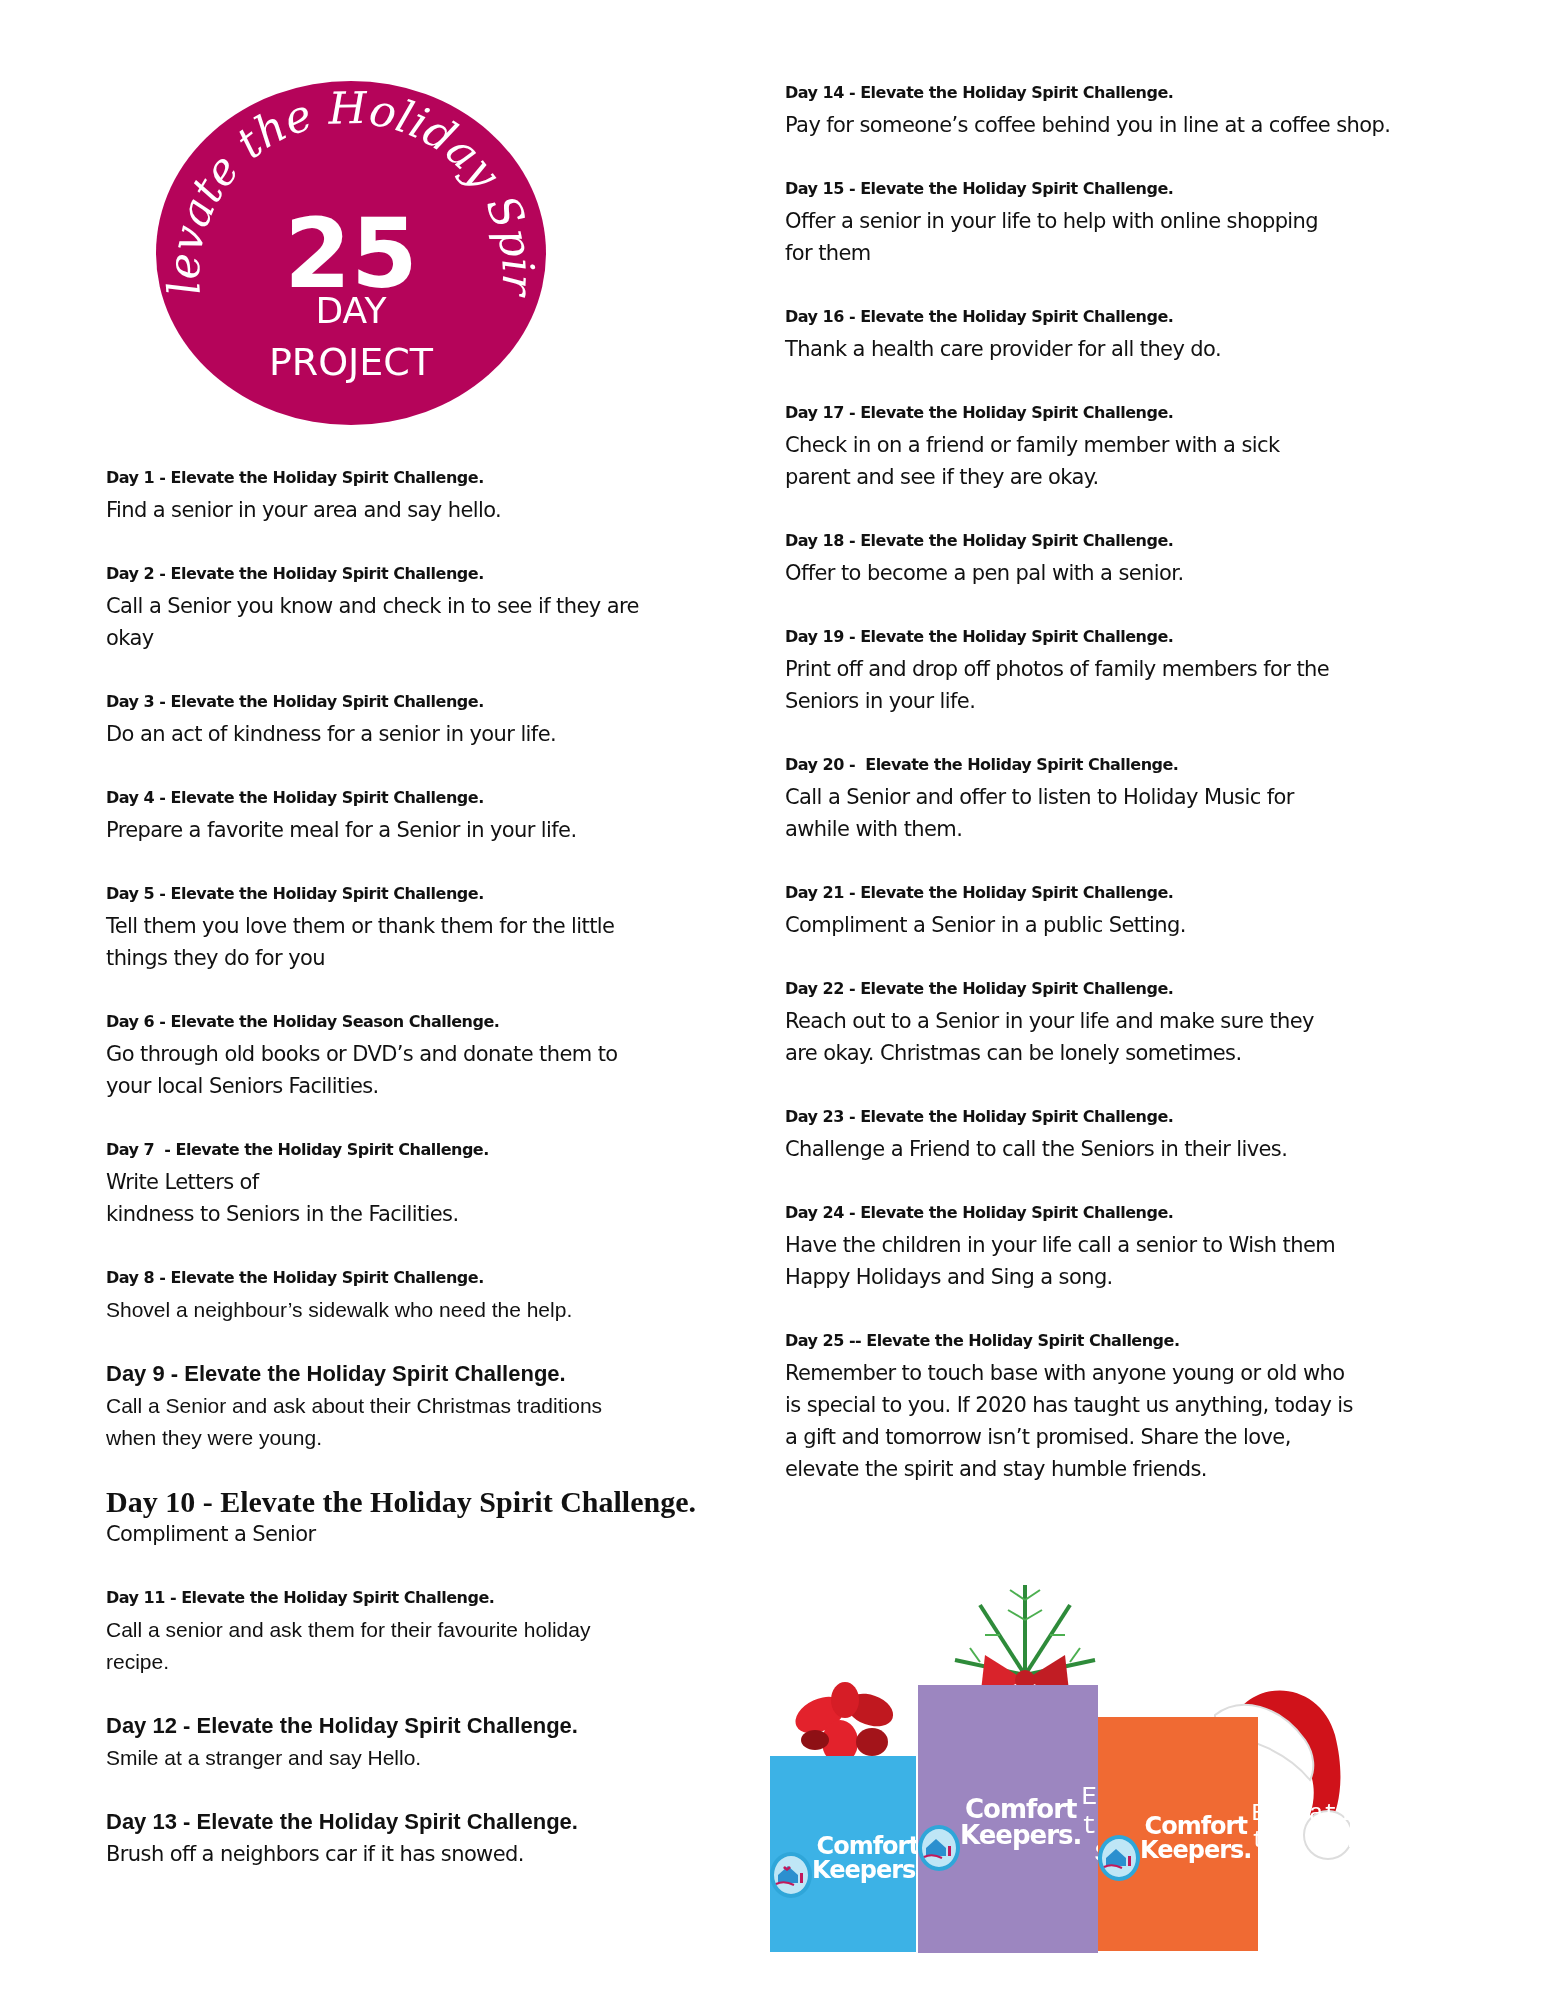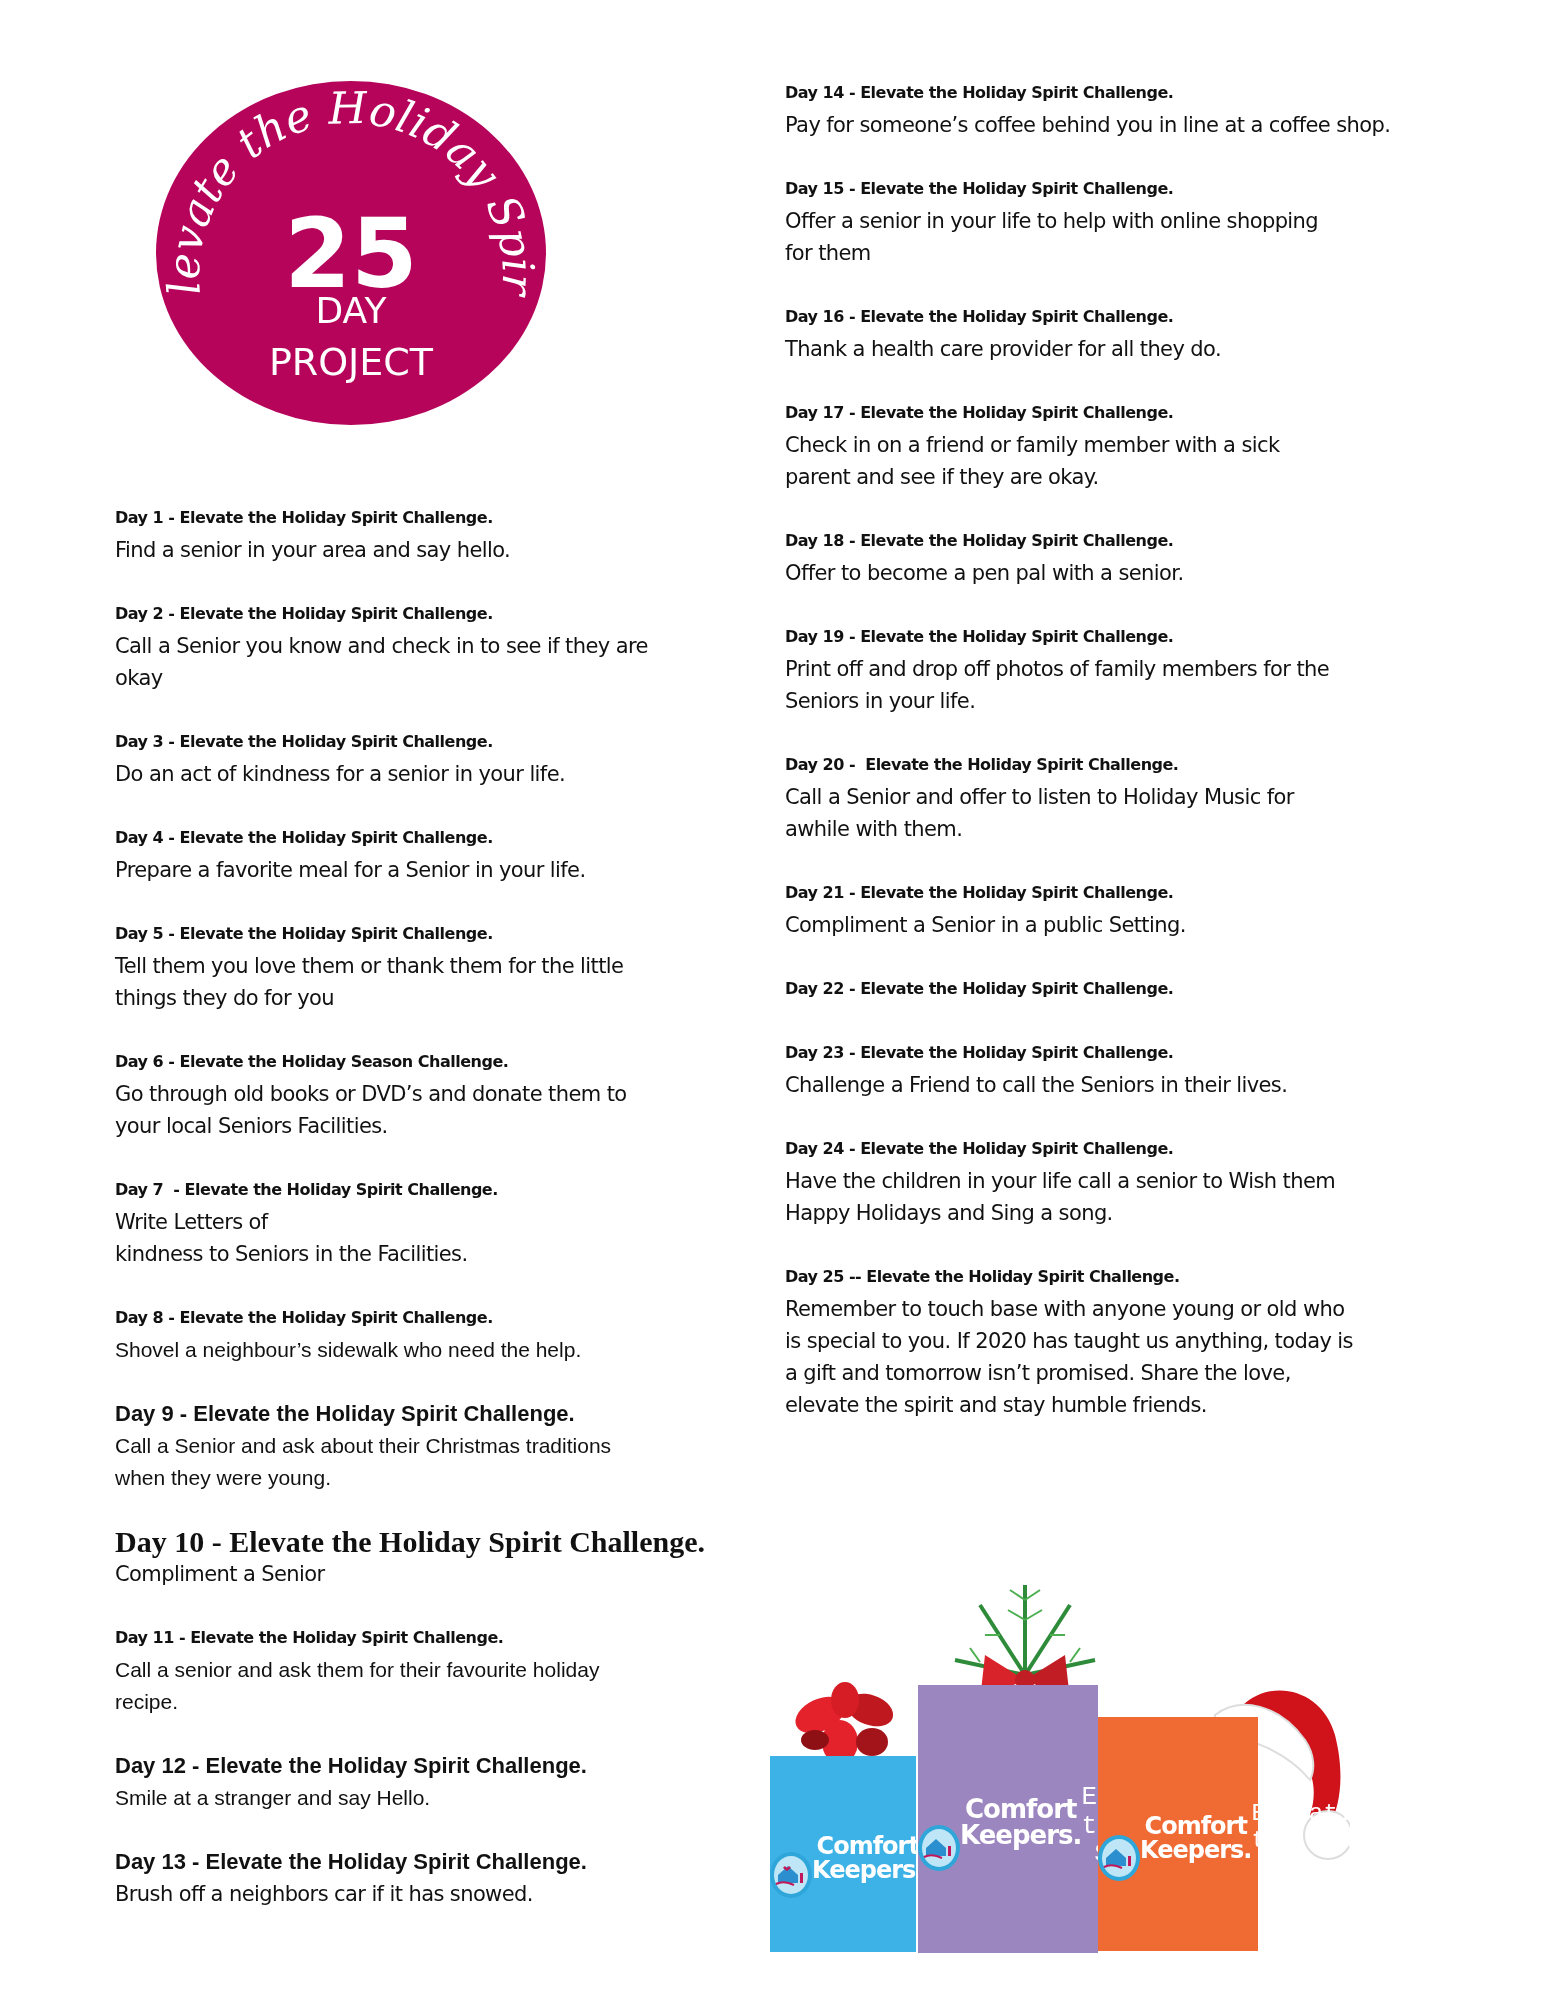--- a/index.html
+++ b/index.html
@@ -4,21 +4,21 @@
 <style>
   html, body { margin: 0; padding: 0; background: #ffffff; }
   body { width: 1545px; height: 2000px; position: relative; overflow: hidden; font-family: "Liberation Sans", sans-serif; color: #111; }
 
   
   .badge { position: absolute; left: 153px; top: 65px; width: 397px; height: 360px; }
   .badge svg { width: 100%; height: 100%; display: block; }
 
   
   .col { position: absolute; }
-  .col-left { left: 115px; top: 462px; width: 620px; margin-top: 40px; }
+  .col-left { left: 106px; top: 462px; width: 620px; }
   .col-right { left: 785px; top: 77px; width: 700px; }
 
   .entry { margin: 0 0 32px 0; }
   .entry .title { font-family: "DejaVu Sans", sans-serif; font-weight: bold; font-size: 16px; line-height: 32px; letter-spacing: -0.5px; white-space: pre; }
   .entry .desc { font-family: "DejaVu Sans", sans-serif; font-size: 21px; line-height: 32px; letter-spacing: -0.6px; white-space: pre-line; }
   .entry.alt .title { font-family: "Liberation Sans", sans-serif; font-size: 22px; letter-spacing: 0; }
   .entry.alt .desc { font-family: "Liberation Sans", sans-serif; font-size: 21px; letter-spacing: 0; }
 
   
   .gifts { position: absolute; left: 760px; top: 1560px; width: 700px; height: 400px; }
@@ -153,20 +153,22 @@
       <div class="title">Day 20 -  Elevate the Holiday Spirit Challenge.</div>
       <div class="desc">Call a Senior and offer to listen to Holiday Music for
 awhile with them.</div>
     </div>
   <div class="entry">
       <div class="title">Day 21 - Elevate the Holiday Spirit Challenge.</div>
       <div class="desc">Compliment a Senior in a public Setting.</div>
     </div>
   <div class="entry">
       <div class="title">Day 22 - Elevate the Holiday Spirit Challenge.</div>
+      <div class="desc">Reach out to a Senior in your life and make sure they
+are okay. Christmas can be lonely sometimes.</div>
     </div>
   <div class="entry">
       <div class="title">Day 23 - Elevate the Holiday Spirit Challenge.</div>
       <div class="desc">Challenge a Friend to call the Seniors in their lives.</div>
     </div>
   <div class="entry">
       <div class="title">Day 24 - Elevate the Holiday Spirit Challenge.</div>
       <div class="desc">Have the children in your life call a senior to Wish them
 Happy Holidays and Sing a song.</div>
     </div>

